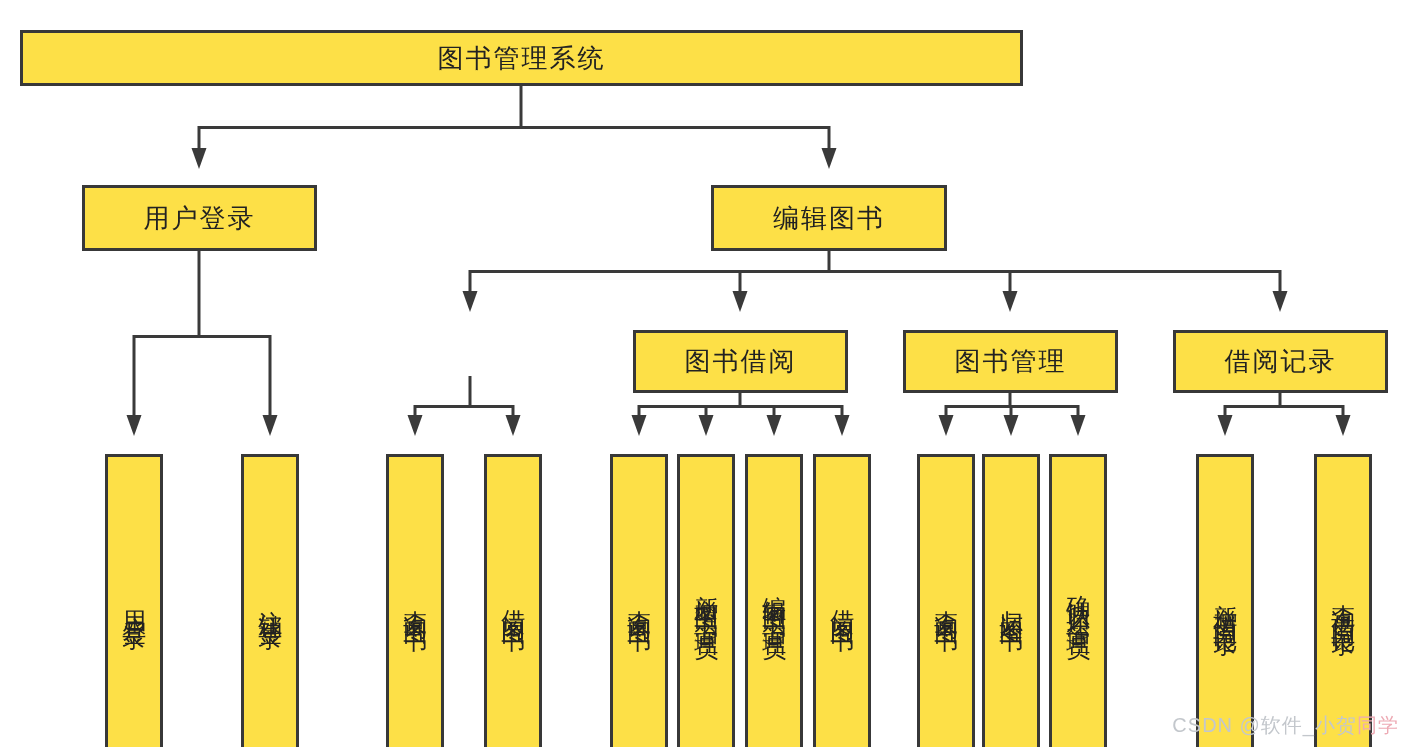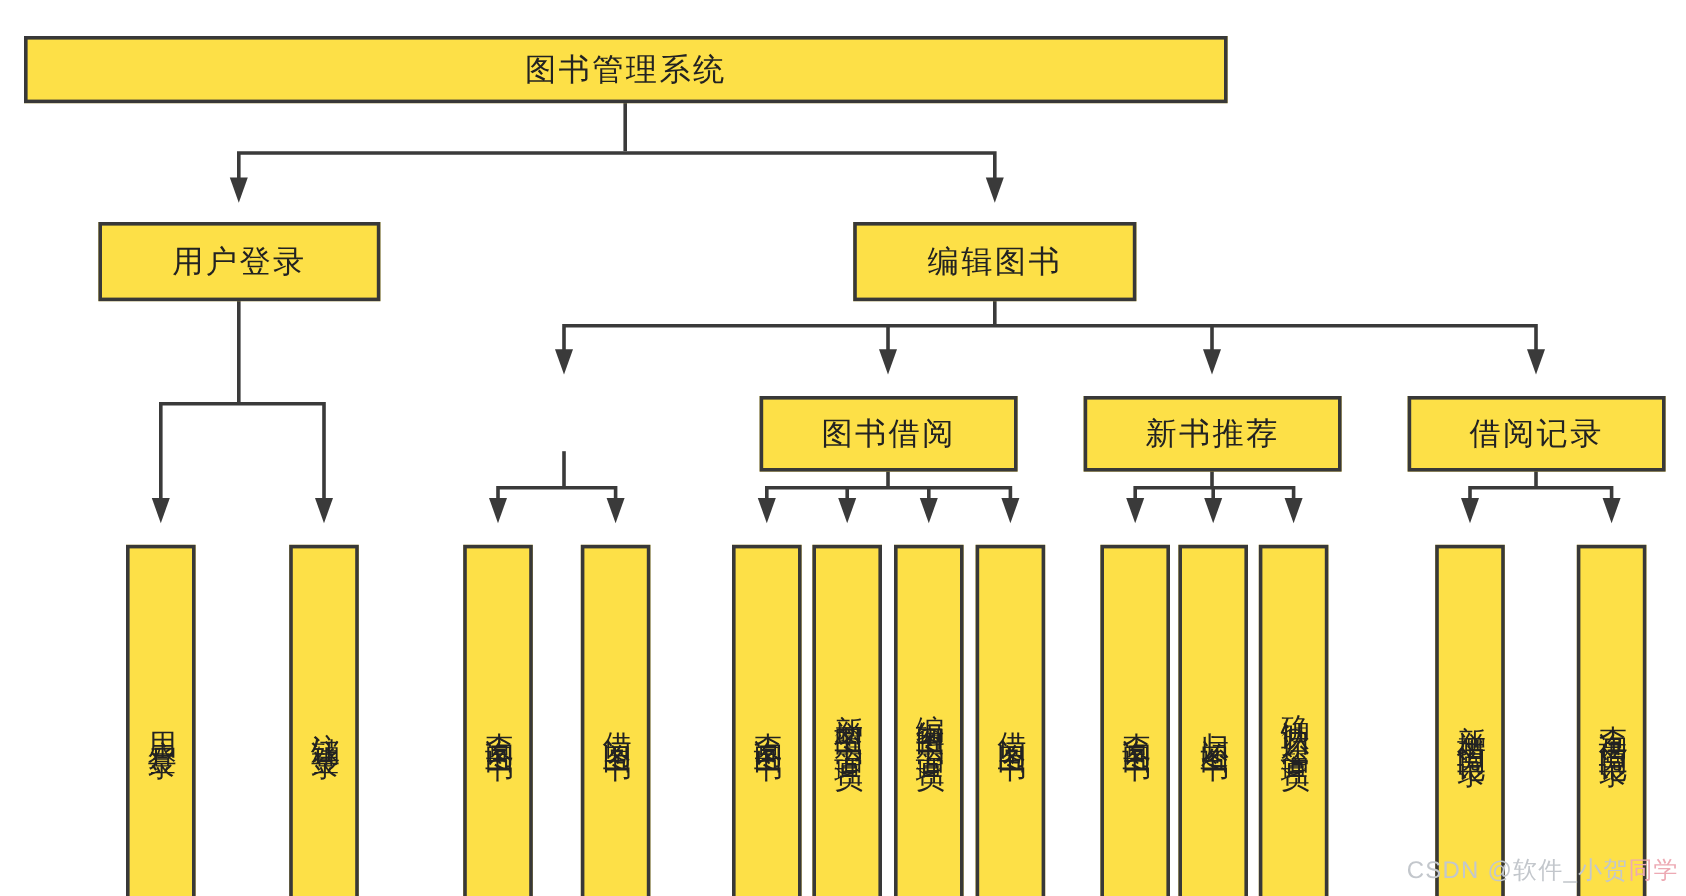--- a/index.html
+++ b/index.html
@@ -113,21 +113,21 @@
     <span>用户登录</span>
   </div>
   <div class="node hnode" id="n-book-mgmt">
     <span>编辑图书</span>
   </div>
 
   <div class="node hnode l3" id="n-borrow">
     <span>图书借阅</span>
   </div>
   <div class="node hnode l3" id="n-current">
-    <span>新书推荐</span>
+    <span>图书管理</span>
   </div>
   <div class="node hnode l3" id="n-records">
     <span>借阅记录</span>
   </div>
 
   <div class="node vnode l4" id="lf-login">
     <span class="vtext">用户登录</span>
   </div>
   <div class="node vnode l4" id="lf-logout">
     <span class="vtext">注销登录</span>

